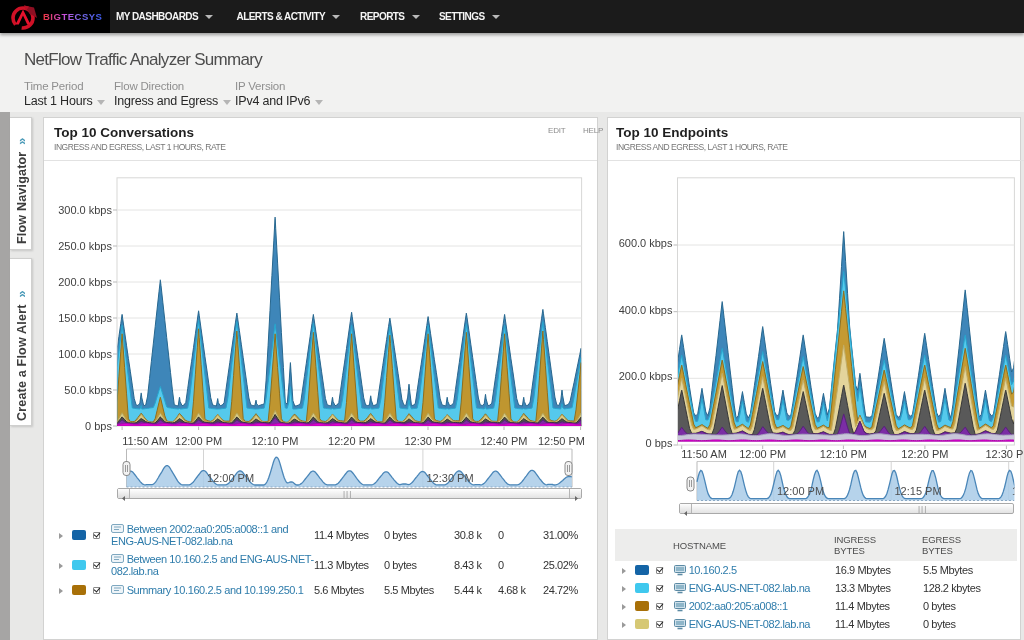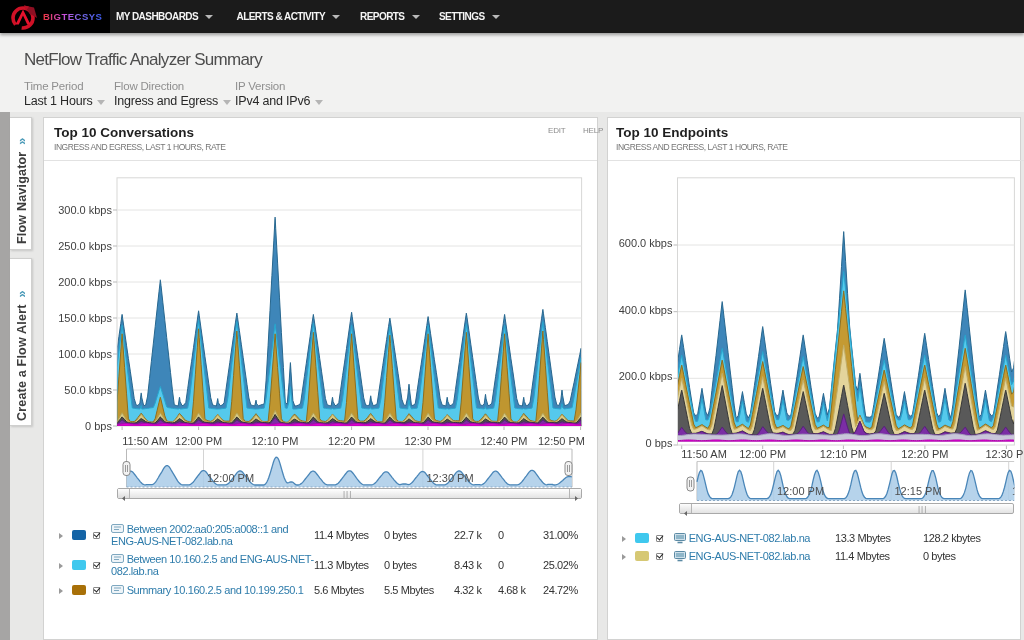--- a/index.html
+++ b/index.html
@@ -215,21 +215,21 @@
     <td><span class="tri"></span></td>
         <td><span class="sw" style="background:#1464a6"></span></td>
         <td><span class="cb"></span></td>
     <td style="white-space:nowrap"><svg width="13" height="11" viewBox="0 0 13 11" style="vertical-align:-2px">
             <rect x="0.5" y="0.5" width="12" height="8" rx="1.5" fill="#eef4f8" stroke="#7fa8c0"></rect>
             <line x1="3" y1="3" x2="10" y2="3" stroke="#7fa8c0"></line>
             <line x1="3" y1="5.5" x2="8" y2="5.5" stroke="#7fa8c0"></line>
           </svg> <span class="lnk">Between 2002:aa0:205:a008::1 and<br>ENG-AUS-NET-082.lab.na</span></td>
     <td>11.4 Mbytes</td>
         <td>0 bytes</td>
-        <td>22.7 k</td>
+        <td>30.8 k</td>
         <td>0</td>
         <td>31.00%</td>
   </tr>
   <tr class="alt" style="height:30px">
     <td><span class="tri"></span></td>
         <td><span class="sw" style="background:#3fc8ee"></span></td>
         <td><span class="cb"></span></td>
     <td style="white-space:nowrap"><svg width="13" height="11" viewBox="0 0 13 11" style="vertical-align:-2px">
             <rect x="0.5" y="0.5" width="12" height="8" rx="1.5" fill="#eef4f8" stroke="#7fa8c0"></rect>
             <line x1="3" y1="3" x2="10" y2="3" stroke="#7fa8c0"></line>
@@ -245,21 +245,21 @@
     <td><span class="tri"></span></td>
         <td><span class="sw" style="background:#a87008"></span></td>
         <td><span class="cb"></span></td>
     <td style="white-space:nowrap"><svg width="13" height="11" viewBox="0 0 13 11" style="vertical-align:-2px">
             <rect x="0.5" y="0.5" width="12" height="8" rx="1.5" fill="#eef4f8" stroke="#7fa8c0"></rect>
             <line x1="3" y1="3" x2="10" y2="3" stroke="#7fa8c0"></line>
             <line x1="3" y1="5.5" x2="8" y2="5.5" stroke="#7fa8c0"></line>
           </svg> <span class="lnk">Summary 10.160.2.5 and 10.199.250.1</span></td>
     <td>5.6 Mbytes</td>
         <td>5.5 Mbytes</td>
-        <td>4.32 k</td>
+        <td>5.44 k</td>
         <td>4.68 k</td>
         <td>24.72%</td>
   </tr>
 </tbody>
   </table>
 
 <div class="abs panel" id="panel2"></div>
 <div class="abs ptitle" style="left:616px;top:125px">Top 10 Endpoints</div>
 <div class="abs psub" style="left:616px;top:142px">INGRESS AND EGRESS, LAST 1 HOURS, RATE</div>
 <div class="abs pdivider" style="left:608px;top:160px;width:416px"></div>
@@ -347,32 +347,64 @@
 <table class="grid abs" style="left:615px;top:529px;width:402px">
   <colgroup>
       <col style="width:18px">
       <col style="width:21px">
       <col style="width:18px">
       <col style="width:161px">
       <col style="width:88px">
       <col style="width:96px">
     </colgroup>
   <tbody>
+      <tr style="height:32px">
+    <th></th>
+        <th></th>
+        <th></th>
+        <th>HOSTNAME</th>
+        <th>INGRESS<br>BYTES</th>
+        <th>EGRESS<br>BYTES</th>
+  </tr>
+  <tr style="height:17px">
+    <td><span class="tri"></span></td>
+        <td><span class="sw" style="background:#1464a6"></span></td>
+        <td><span class="cb"></span></td>
+    <td><svg width="12" height="11" viewBox="0 0 12 11" style="vertical-align:-2px">
+            <rect x="0.5" y="0.5" width="11" height="7" rx="1" fill="#cfe0ea" stroke="#5b8aa4"></rect>
+            <rect x="2" y="2" width="8" height="4" fill="#8fb6c9"></rect>
+            <line x1="3.5" y1="9.5" x2="8.5" y2="9.5" stroke="#5b8aa4" stroke-width="1.6"></line>
+          </svg> <span class="lnk">10.160.2.5</span></td>
+    <td>16.9 Mbytes</td>
+        <td>5.5 Mbytes</td>
+  </tr>
   <tr class="alt" style="height:17px">
     <td><span class="tri"></span></td>
         <td><span class="sw" style="background:#3fc8ee"></span></td>
         <td><span class="cb"></span></td>
     <td><svg width="12" height="11" viewBox="0 0 12 11" style="vertical-align:-2px">
             <rect x="0.5" y="0.5" width="11" height="7" rx="1" fill="#cfe0ea" stroke="#5b8aa4"></rect>
             <rect x="2" y="2" width="8" height="4" fill="#8fb6c9"></rect>
             <line x1="3.5" y1="9.5" x2="8.5" y2="9.5" stroke="#5b8aa4" stroke-width="1.6"></line>
           </svg> <span class="lnk">ENG-AUS-NET-082.lab.na</span></td>
     <td>13.3 Mbytes</td>
         <td>128.2 kbytes</td>
   </tr>
+  <tr style="height:17px">
+    <td><span class="tri"></span></td>
+        <td><span class="sw" style="background:#a87008"></span></td>
+        <td><span class="cb"></span></td>
+    <td><svg width="12" height="11" viewBox="0 0 12 11" style="vertical-align:-2px">
+            <rect x="0.5" y="0.5" width="11" height="7" rx="1" fill="#cfe0ea" stroke="#5b8aa4"></rect>
+            <rect x="2" y="2" width="8" height="4" fill="#8fb6c9"></rect>
+            <line x1="3.5" y1="9.5" x2="8.5" y2="9.5" stroke="#5b8aa4" stroke-width="1.6"></line>
+          </svg> <span class="lnk">2002:aa0:205:a008::1</span></td>
+    <td>11.4 Mbytes</td>
+        <td>0 bytes</td>
+  </tr>
   <tr class="alt" style="height:17px">
     <td><span class="tri"></span></td>
         <td><span class="sw" style="background:#d6c874"></span></td>
         <td><span class="cb"></span></td>
     <td><svg width="12" height="11" viewBox="0 0 12 11" style="vertical-align:-2px">
             <rect x="0.5" y="0.5" width="11" height="7" rx="1" fill="#cfe0ea" stroke="#5b8aa4"></rect>
             <rect x="2" y="2" width="8" height="4" fill="#8fb6c9"></rect>
             <line x1="3.5" y1="9.5" x2="8.5" y2="9.5" stroke="#5b8aa4" stroke-width="1.6"></line>
           </svg> <span class="lnk">ENG-AUS-NET-082.lab.na</span></td>
     <td>11.4 Mbytes</td>

